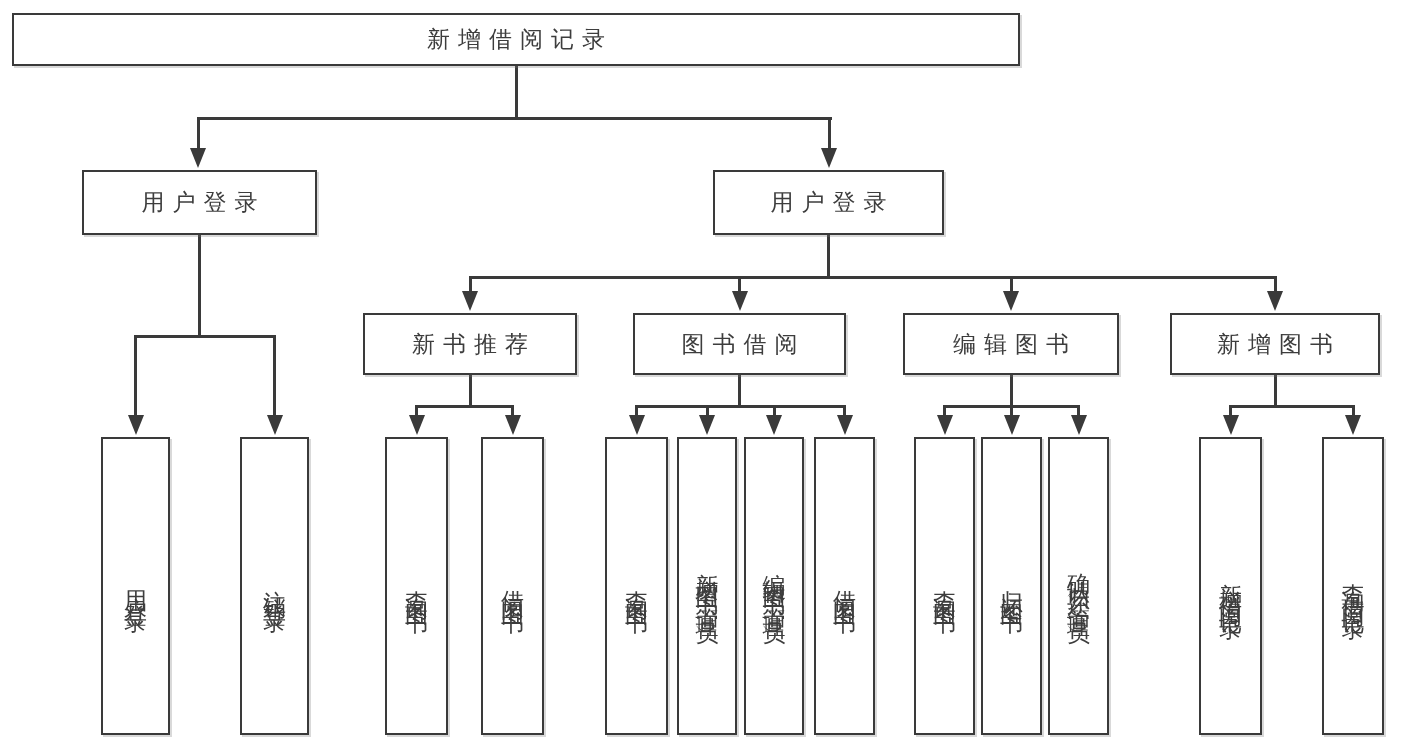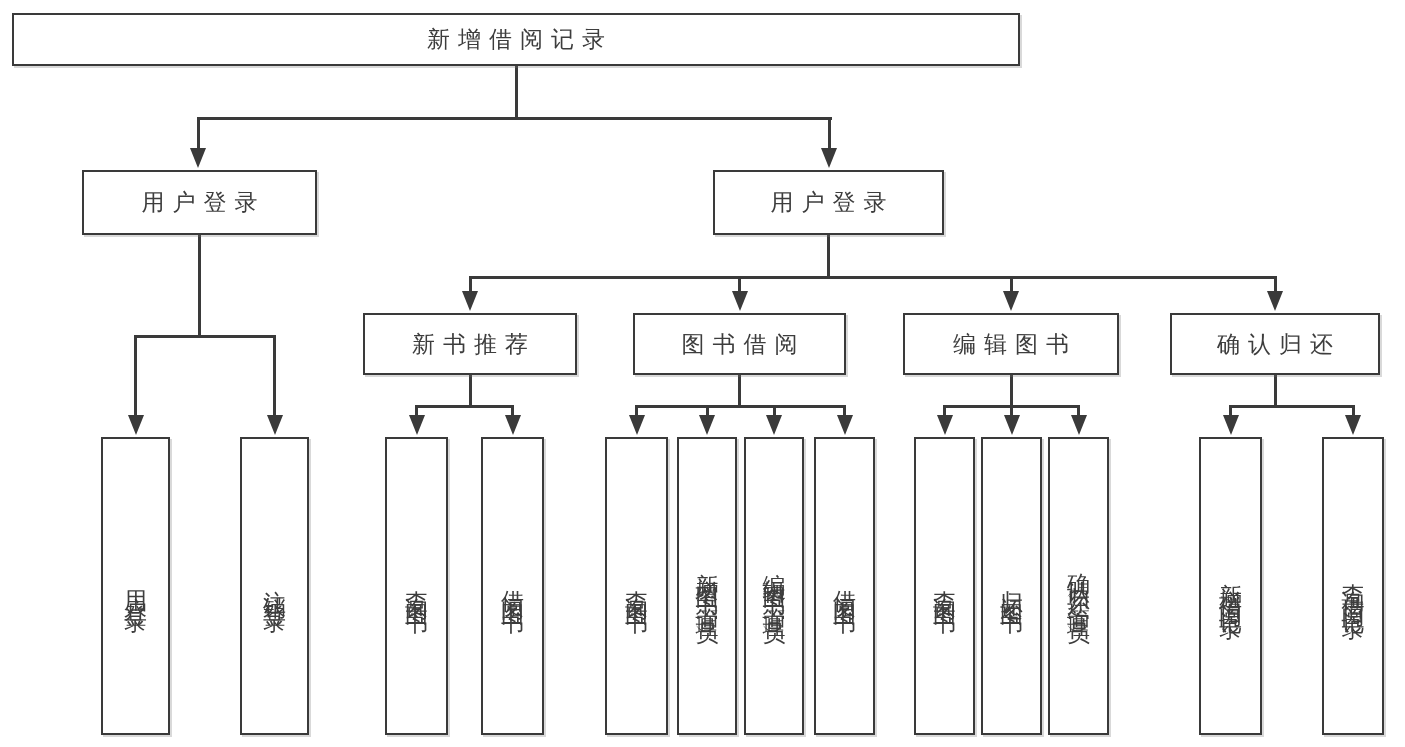--- a/index.html
+++ b/index.html
@@ -93,21 +93,21 @@
   <div class="ln" style="left:738px; top:276px; width:3px; height:19px;"></div>
   <div class="ar" style="left:731.5px; top:291px;"></div>
   <div class="ln" style="left:1009.5px; top:276px; width:3px; height:19px;"></div>
   <div class="ar" style="left:1003px; top:291px;"></div>
   <div class="ln" style="left:1273.5px; top:276px; width:3px; height:19px;"></div>
   <div class="ar" style="left:1267px; top:291px;"></div>
 
   <div class="node" style="left:363px; top:313px; width:214px; height:62px;">新书推荐</div>
   <div class="node" style="left:633px; top:313px; width:213px; height:62px;">图书借阅</div>
   <div class="node" style="left:903px; top:313px; width:216px; height:62px;">编辑图书</div>
-  <div class="node" style="left:1170px; top:313px; width:210px; height:62px;">确认归还</div>
+  <div class="node" style="left:1170px; top:313px; width:210px; height:62px;">新增图书</div>
 
   <div class="ln" style="left:468.5px; top:375px; width:3px; height:32px;"></div>
   <div class="ln" style="left:415px; top:405px; width:99px; height:3px;"></div>
   <div class="ln" style="left:415px; top:405px; width:3px; height:12px;"></div>
   <div class="ar" style="left:408.5px; top:415px;"></div>
   <div class="ln" style="left:511px; top:405px; width:3px; height:12px;"></div>
   <div class="ar" style="left:504.5px; top:415px;"></div>
 
   <div class="ln" style="left:738px; top:375px; width:3px; height:32px;"></div>
   <div class="ln" style="left:635px; top:405px; width:211px; height:3px;"></div>

